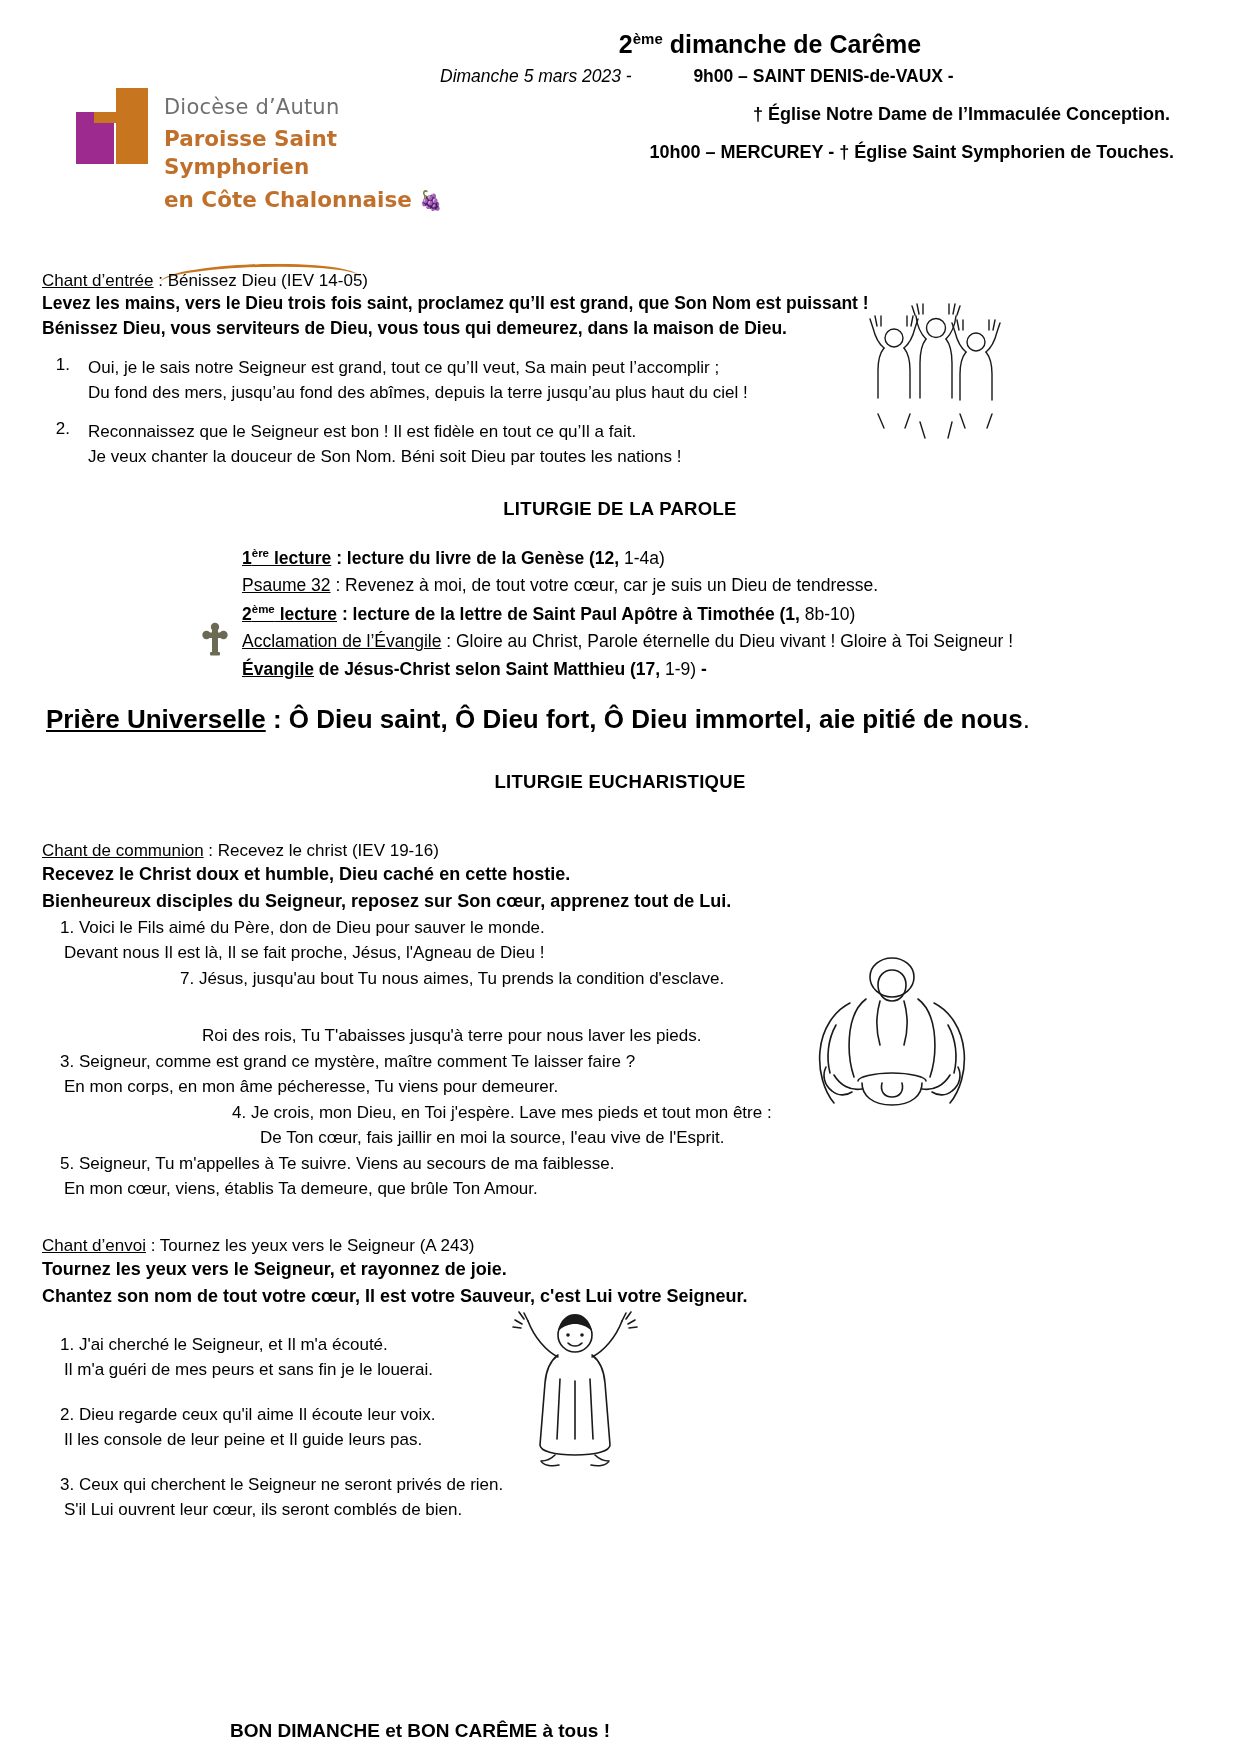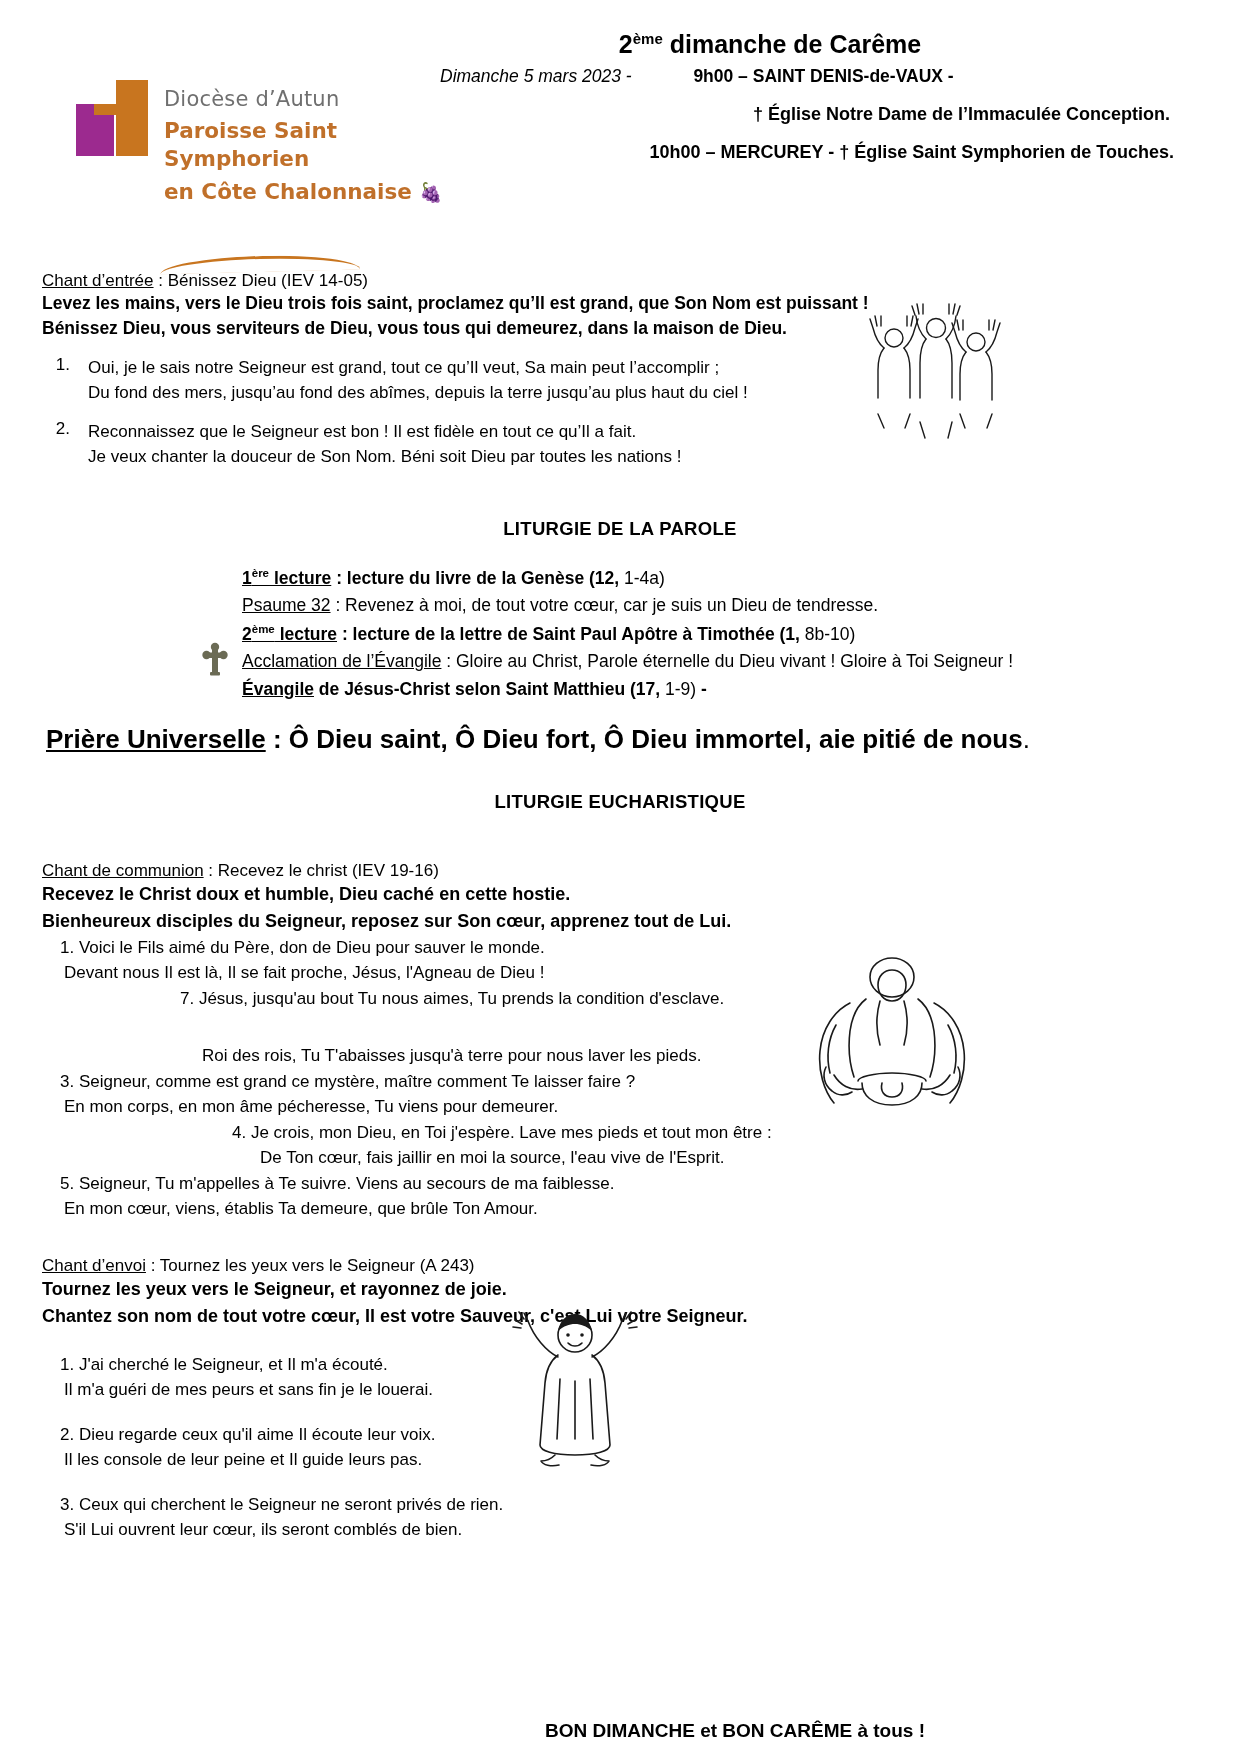--- a/index.html
+++ b/index.html
@@ -10,21 +10,21 @@
     font-family:"Liberation Sans", sans-serif;
     color:#000000;
     position:relative;
     overflow:hidden;
   }
   .page { position:relative; width:1240px; height:1754px; padding:0; }
 
   
   .header { position:relative; height:235px; }
 
-  .logo-block { position:absolute; left:72px; top:40px; width:400px; }
+  .logo-block { position:absolute; left:72px; top:48px; width:400px; }
   .logo-row { display:flex; align-items:flex-start; }
   .logo-mark { width:78px; height:95px; position:relative; flex:0 0 78px; margin-top:4px; }
   .logo-mark .sq-purple {
     position:absolute; left:4px; top:30px; width:38px; height:52px;
     background:#9c2a8f;
   }
   .logo-mark .bar-v {
     position:absolute; left:44px; top:6px; width:32px; height:76px;
     background:#c8751f;
   }
@@ -100,21 +100,21 @@
   .ind5 { padding-left:190px; }
   .ind6 { padding-left:218px; }
 
   .envoi-block { margin-top:34px; }
   .envoi-verses { margin-top:22px; }
   .envoi-verses p { margin:0; font-size:17px; line-height:1.5; }
   .envoi-verses .sp { height:19px; }
 
   .footer {
     position:absolute; left:0; right:0; bottom:42px;
-    text-align:center; font-weight:bold; font-size:19px; padding-left:230px;
+    font-weight:bold; font-size:19px; padding-left:230px;
   }
 
   
   .illus { position:absolute; }
   .illus-hands { left:860px; top:272px; }
   .illus-wash { left:770px; top:925px; }
   .illus-person { left:500px; top:1265px; }
 </style>
 </head>
 <body>
@@ -177,21 +177,21 @@
         <li>
           <span class="verse-num">2.</span>
           <span class="verse-body">
             <span>Reconnaissez que le Seigneur est bon ! Il est fidèle en tout ce qu’Il a fait.</span><br>
             <span>Je veux chanter la douceur de Son Nom. Béni soit Dieu par toutes les nations !</span>
           </span>
         </li>
       </ul>
     </div>
 
-    <div style="margin-top:48px">
+    <div style="margin-top:28px">
       <div class="section-title">LITURGIE DE LA PAROLE</div>
 
       <div class="readings">
         <div class="cross-icon">
           <svg width="26" height="34" viewBox="0 0 26 34" aria-hidden="true">
             <g fill="#6b6b55">
               <circle cx="13" cy="5" r="4.2"></circle>
               <circle cx="4.5" cy="13" r="4.2"></circle>
               <circle cx="21.5" cy="13" r="4.2"></circle>
               <rect x="10" y="5" width="6" height="27" rx="1"></rect>

